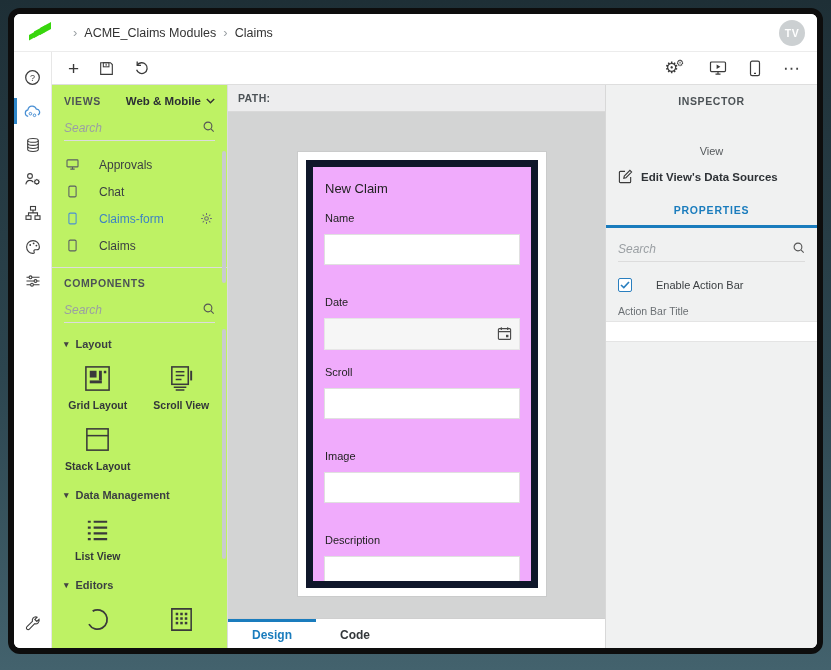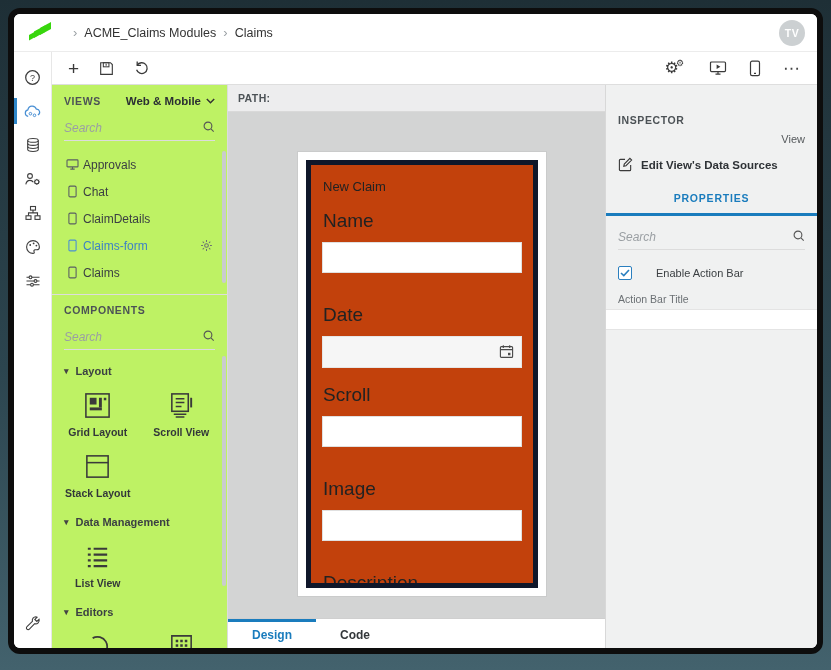--- a/index.html
+++ b/index.html
@@ -43,54 +43,54 @@
   
   .left-panel{ width:176px; border-right:1px solid #dcdcdc; background:#bef264; flex:0 0 auto; position:relative; overflow:hidden; display:flex; flex-direction:column;}
   .panel-head{ display:flex; align-items:center; justify-content:space-between; padding:10px 12px 6px 12px; }
   .panel-title{ font-size:10.5px; color:#4c5256; letter-spacing:.6px; font-weight:bold;}
   .filter{ display:flex; align-items:center; gap:5px; font-size:11.5px; font-weight:bold; color:#2b2f33; cursor:pointer;}
   .searchrow{ position:relative; margin:4px 12px 6px 12px; }
   .searchrow input{ width:100%; border:none; border-bottom:1px solid #dcdcdc; font-size:12px; font-style:italic; color:#555; padding:4px 18px 5px 0; outline:none; background:transparent; font-family:"Liberation Sans",sans-serif;}
   .searchrow input::placeholder{ color:#9a9fa3; font-style:italic;}
   .searchrow .mag{ position:absolute; right:0; top:4px; color:#555;}
   .viewlist{ padding:4px 0 2px 0; position:relative;}
-  .view-item{ display:flex; align-items:center; height:27px; padding:0 14px; font-size:12px; color:#3c4043; cursor:pointer; gap:4px;}
+  .view-item{ display:flex; align-items:center; height:27px; padding:0 14px; font-size:12px; color:#3c4043; cursor:pointer; gap:20px;}
   .view-item .vicon{ color:#5a5f63; display:flex; width:13px; justify-content:center;}
   .view-item.selected{ color:#3e83c4; }
   .view-item.selected .vicon{ color:#4a90d4; }
   .view-item .gear{ margin-left:auto; color:#6a6f73; }
   .vscroll{ position:absolute; right:1px; width:4px; border-radius:2px; background:#c9cccd; }
   .divider{ border-top:1px solid #ddd; margin-top:6px;}
   .group-head{ display:flex; align-items:center; gap:7px; padding:9px 12px 4px 12px; font-size:11px; color:#3c4043; font-weight:bold; cursor:pointer;}
   .caret{ font-size:9px; color:#444; }
   .comp-grid{ display:flex; flex-wrap:wrap; padding:2px 4px;}
   .comp-item{ width:50%; display:flex; flex-direction:column; align-items:center; padding:8px 0 6px 0; cursor:grab; color:#3a3a3a;}
   .comp-item .clabel{ font-size:10.5px; font-weight:bold; color:#33373a; margin-top:6px; }
   
   .center{ flex:1; display:flex; flex-direction:column; min-width:0; background:#d3d4d4;}
   .pathbar{ height:27px; background:#ededee; border-bottom:1px solid #d9d9d9; display:flex; align-items:center; padding:0 10px; font-size:10.5px; color:#4c5256; letter-spacing:.4px; font-weight:bold; flex:0 0 auto;}
   .canvas{ flex:1; position:relative; overflow:hidden;}
   .form-card{ position:absolute; left:70px; top:40px; width:248px; height:444px; background:#fff; box-shadow:0 0 0 1px rgba(0,0,0,.04); padding:8px;}
-  .form-inner{ border:5px solid #0f172a; height:100%; padding:12px 11px; overflow:hidden; background:#c2410c;}
+  .form-inner{ border:7px solid #0f172a; height:100%; padding:12px 11px; overflow:hidden; background:#f0abfc;}
   .form-title{ font-size:13px; color:#222; margin:2px 0 12px 1px;}
-  .f-label{ font-size:19px; color:#222; margin:16px 0 10px 1px;}
+  .f-label{ font-size:11px; color:#222; margin:16px 0 10px 1px;}
   .f-input{ width:100%; height:31px; border:1px solid #e0e0e0; background:#fff; margin-bottom:15px; outline:none; font-family:"Liberation Sans",sans-serif; font-size:12px; padding:0 8px;}
   .f-date{ position:relative; margin-bottom:15px;}
   .f-date input{ width:100%; height:32px; border:1px solid #e6e6e6; background:#f6f6f6; outline:none;}
   .f-date .cal{ position:absolute; right:8px; top:8px; color:#4a4a4a;}
   .f-textarea{ width:100%; height:58px; border:1px solid #e0e0e0; resize:none; outline:none; font-family:"Liberation Sans",sans-serif; font-size:12px; padding:6px 8px;}
   .resize-grip{ position:absolute; right:14px; bottom:17px; width:8px; height:8px;
      background:linear-gradient(135deg, transparent 50%, #aaa 50%, #aaa 58%, transparent 58%, transparent 72%, #aaa 72%, #aaa 80%, transparent 80%);}
   .desc-wrap{ position:relative;}
   .tabbar{ height:30px; background:#fff; border-top:1px solid #cfcfcf; display:flex; flex:0 0 auto;}
   .tab{ padding:0 24px; font-size:12px; font-weight:bold; color:#33373a; line-height:26px; border-top:3px solid transparent; cursor:pointer;}
   .tab.active{ color:#1a7cbd; border-top-color:#1a7cbd;}
   
   .inspector{ width:212px; flex:0 0 auto; background:#f0f1f1; border-left:1px solid #d8d8d8; display:flex; flex-direction:column; overflow:hidden;}
-  .insp-head{ display:flex; justify-content:space-between; align-items:center; padding:10px 12px 6px 12px;}
+  .insp-head{ display:flex; justify-content:space-between; align-items:center; padding:10px 12px 6px 12px;flex-direction:column;}
   .insp-title{ font-size:10.5px; font-weight:bold; color:#4c5256; letter-spacing:.6px;}
   .insp-context{ font-size:11px; color:#55595c;margin-top:38px;}
   .editrow{ display:flex; align-items:center; gap:8px; padding:6px 12px 10px 12px; cursor:pointer;}
   .editrow .elabel{ font-size:11.5px; font-weight:bold; color:#2e3236;}
   .insp-tabs{ text-align:center; border-bottom:3px solid #1a7cbd; padding:6px 0 7px 0;}
   .insp-tab{ font-size:10.5px; font-weight:bold; color:#1a7cbd; letter-spacing:.8px; cursor:pointer;}
   .prop-body{ padding:2px 0;}
   .checkrow{ display:flex; align-items:center; gap:24px; padding:10px 12px 4px 12px; cursor:pointer;}
   .checkbox{ width:14px; height:14px; border:1.5px solid #2a7fbf; border-radius:2px; background:#fff; display:flex; align-items:center; justify-content:center;}
   .checkbox svg{ display:block;}
@@ -255,28 +255,20 @@
               <span>Approvals</span>
             </div>
             <div class="view-item">
               <span class="vicon">
                   <svg viewBox="0 0 10 14" width="9" height="13">
                     <rect x="1" y="1" width="8" height="12" rx="1.4" fill="none" stroke="currentColor" stroke-width="1.2"></rect>
                   </svg>
                 </span>
               <span>Chat</span>
             </div>
-            <div class="view-item">
-              <span class="vicon">
-                  <svg viewBox="0 0 10 14" width="9" height="13">
-                    <rect x="1" y="1" width="8" height="12" rx="1.4" fill="none" stroke="currentColor" stroke-width="1.2"></rect>
-                  </svg>
-                </span>
-              <span>ClaimDetails</span>
-            </div>
             <div class="view-item selected">
               <span class="vicon">
                   <svg viewBox="0 0 10 14" width="9" height="13">
                     <rect x="1" y="1" width="8" height="12" rx="1.4" fill="none" stroke="currentColor" stroke-width="1.2"></rect>
                   </svg>
                 </span>
               <span>Claims-form</span>
               <span class="gear">
                   <svg viewBox="0 0 14 14" width="13" height="13">
                     <circle cx="7" cy="7" r="2" fill="none" stroke="currentColor" stroke-width="1.1"></circle>

